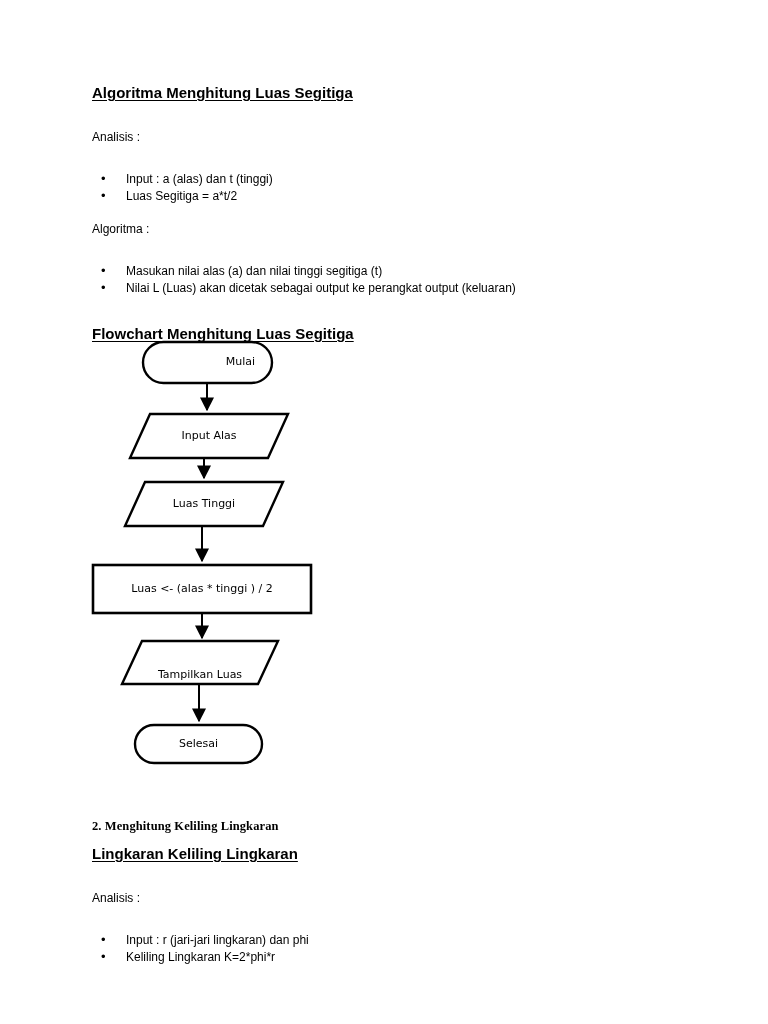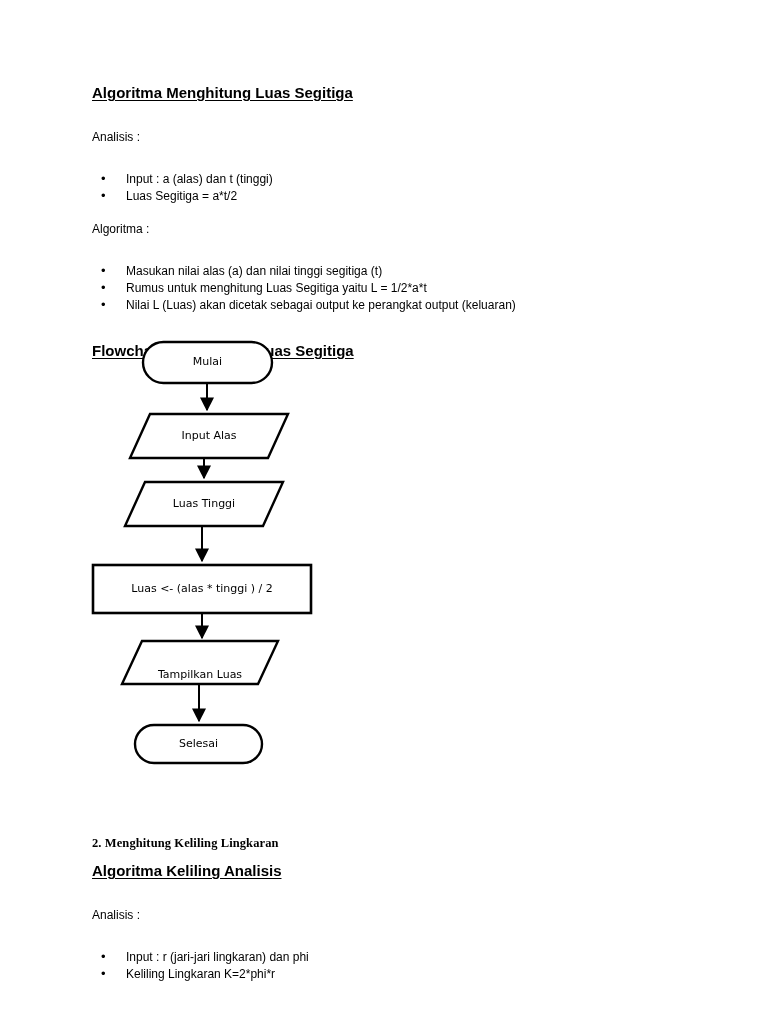--- a/index.html
+++ b/index.html
@@ -107,38 +107,37 @@
       <li>Input : a (alas) dan t (tinggi)</li>
       <li>Luas Segitiga = a*t/2</li>
     </ul>
 
     <div class="para">Algoritma :</div>
 
     <div class="spacer-12"></div>
 
     <ul class="bullets">
       <li>Masukan nilai alas (a) dan nilai tinggi segitiga (t)</li>
-      <li>Rumus untuk menghitung Luas Segitiga yaitu L = 1/2*a*t</li>
       <li>Nilai L (Luas) akan dicetak sebagai output ke perangkat output (keluaran)</li>
     </ul>
 
     <div class="spacer-12"></div>
 
     <div class="block-heading">
       <span class="h-sans-ul">Flowchart Menghitung Luas Segitiga</span>
     </div>
 
     <div style="height:448px"></div>
 
     <div>
       <div class="h-serif">2. Menghitung  Keliling Lingkaran</div>
     </div>
 
     <div class="block-heading">
-      <span class="h-sans-ul">Algoritma Keliling Analisis </span>
+      <span class="h-sans-ul">Lingkaran Keliling Lingkaran </span>
     </div>
 
     <div class="para">Analisis :</div>
 
     <div class="spacer-12"></div>
 
     <ul class="bullets">
       <li>Input : r (jari-jari lingkaran) dan phi</li>
       <li>Keliling Lingkaran  K=2*phi*r</li>
     </ul>
@@ -168,21 +167,21 @@
 
     <line x1="202" y1="613" x2="202" y2="638" stroke="#000000" stroke-width="2" marker-end="url(#ah)"></line>
 
     <polygon points="142,641 278,641 258,684 122,684" fill="#ffffff" stroke="#000000" stroke-width="2.4"></polygon>
 
     <line x1="199" y1="684" x2="199" y2="721" stroke="#000000" stroke-width="2" marker-end="url(#ah)"></line>
 
     <rect x="135" y="725" width="127" height="38" rx="19" ry="19" fill="#ffffff" stroke="#000000" stroke-width="2.4"></rect>
   </svg>
 
-  <div class="flow-label" style="left:143px; top:355px; width:129px;">Mulai</div>
+  <div class="flow-label" style="left:143px; top:355px; width:129px;padding-left:33px;">Mulai</div>
 
   <div class="flow-label" style="left:130px; top:429px; width:158px;">Input Alas</div>
 
   <div class="flow-label" style="left:125px; top:497px; width:158px;">Luas Tinggi</div>
 
   <div class="flow-label" style="left:93px; top:582px; width:218px;">Luas &lt;- (alas * tinggi ) / 2</div>
 
   <div class="flow-label" style="left:122px; top:668px; width:156px;">Tampilkan Luas</div>
 
   <div class="flow-label" style="left:135px; top:737px; width:127px;">Selesai</div>

